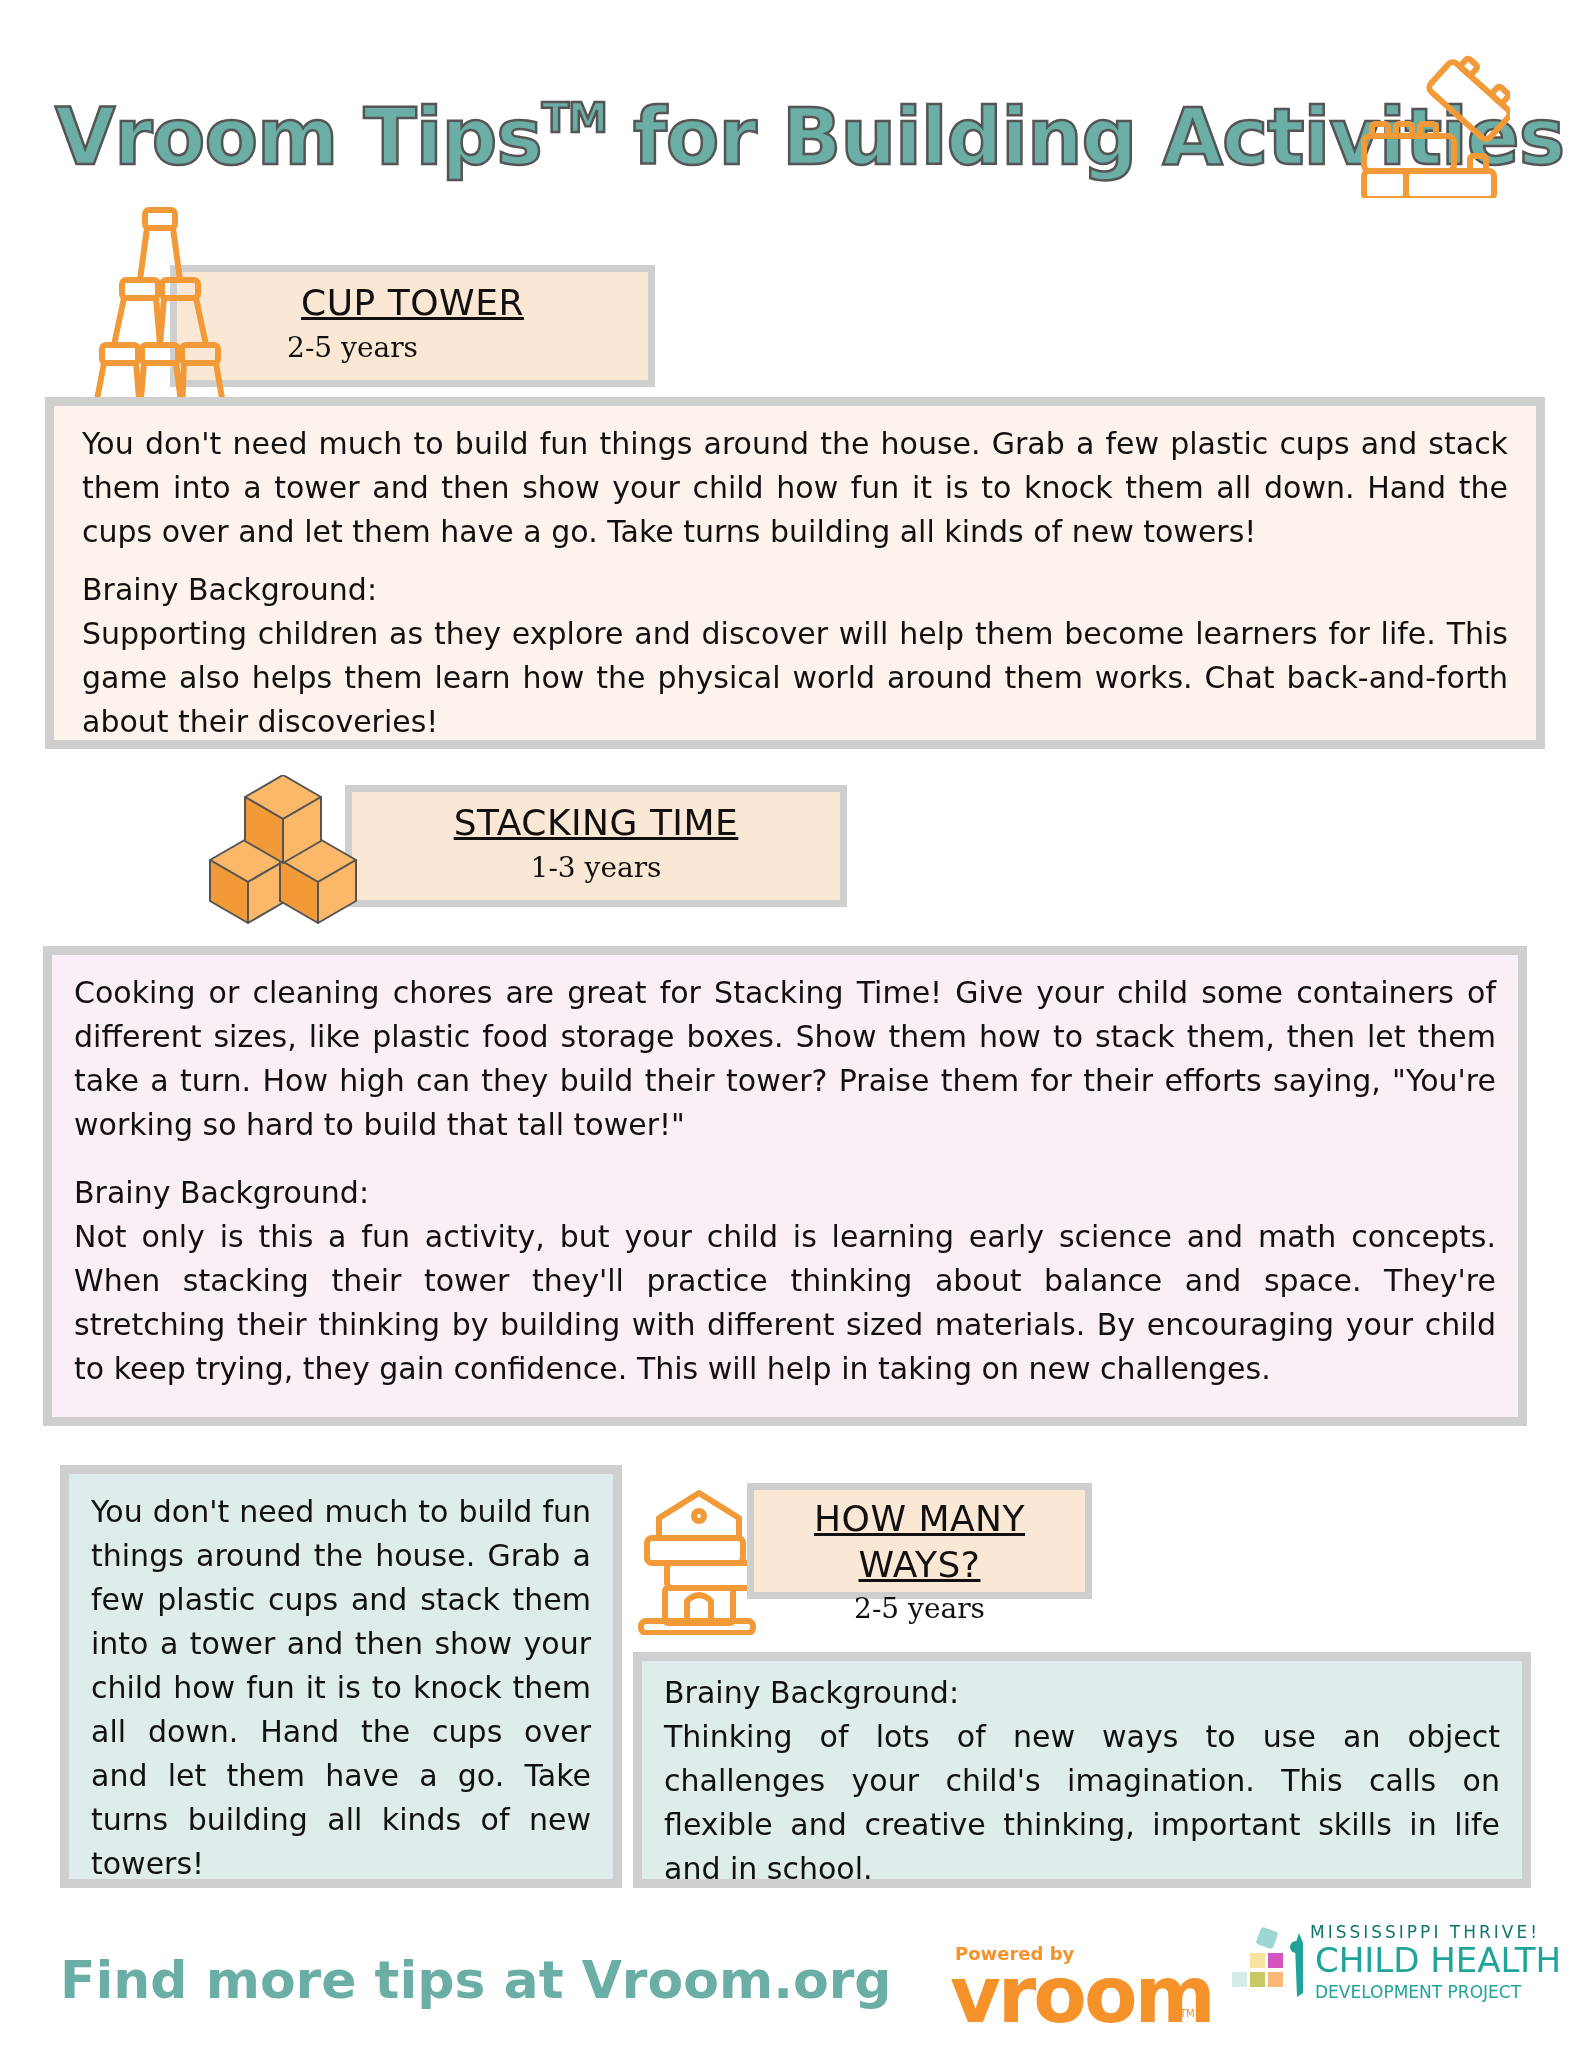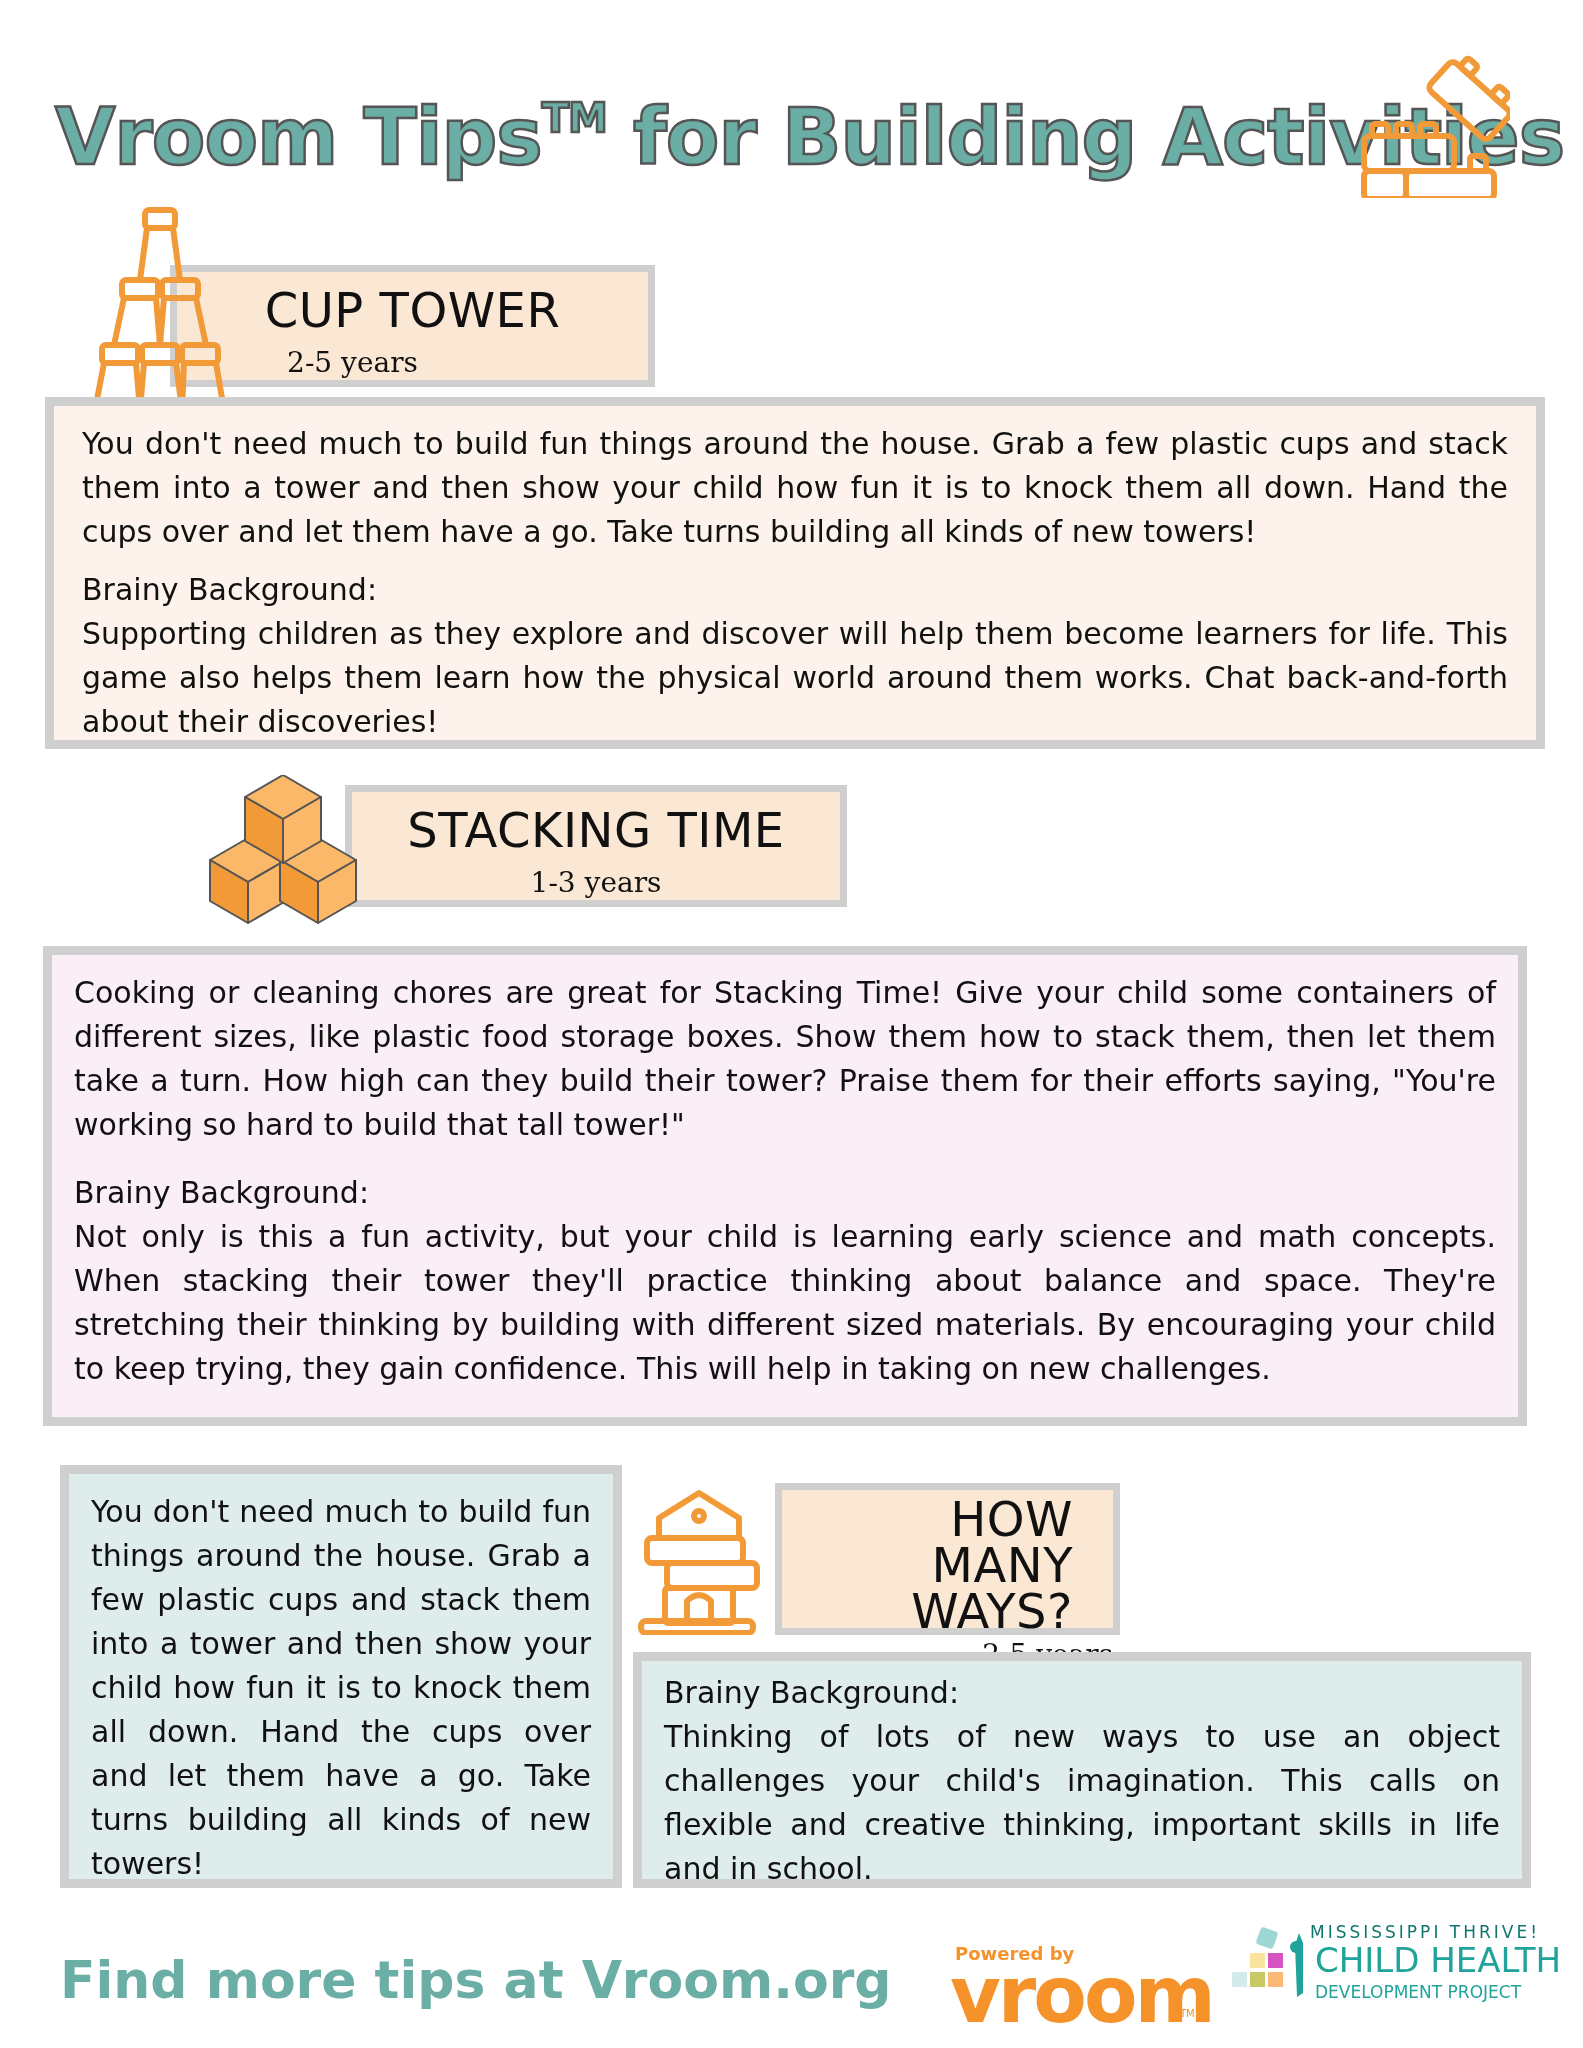--- a/index.html
+++ b/index.html
@@ -14,21 +14,21 @@
     font-family: "DejaVu Sans", sans-serif;
     white-space: nowrap;
     margin-top: 20px;
   }
   .title sup { font-size: 40px; vertical-align: 32px; }
 
   .tag {
     background: #fae7d4; border: 7px solid #cfcfcf; box-sizing: border-box;
     text-align: center; color: #111;
   }
-  .tag .name { font-family: "DejaVu Sans", sans-serif; font-size: 48px; font-weight: normal; letter-spacing: 0.5px; }
+  .tag .name { font-family: "DejaVu Sans", sans-serif; font-size: 36px; font-weight: normal; letter-spacing: 0.5px; text-decoration: underline; }
   .tag .age { font-family: "DejaVu Serif", serif; font-size: 28px; margin-top: 8px; }
 
   .card { border: 9px solid #cfcfcf; box-sizing: border-box; font-size: 30px; line-height: 44px;
           text-align: justify; padding: 16px 22px; }
   .card p { margin: 0; }
   .card .gap { height: 14px; }
   .peach { background: #fdf3ec; }
   .pink  { background: #faeef7; }
   .teal  { background: #deeceb; }
 
@@ -115,21 +115,21 @@
 </div>
 <svg class="abs" style="left:637px;top:1483px" width="125" height="152" viewBox="0 0 125 152" fill="none" stroke="#f29a38" stroke-width="6" stroke-linejoin="round">
   <path d="M22 35 L62 10 L102 35 L102 55 L22 55 Z"></path>
     <circle cx="62" cy="33" r="5"></circle>
   <rect x="10" y="55" width="96" height="25" rx="5"></rect>
   <rect x="30" y="80" width="90" height="25" rx="5"></rect>
   <rect x="28" y="105" width="68" height="35" rx="3"></rect>
   <path d="M50 140 L50 118 Q62 106 74 118 L74 140"></path>
   <rect x="4" y="138" width="112" height="12" rx="5"></rect>
 </svg>
-<div class="abs tag" style="left:775px;top:1483px;width:345px;height:152px;padding-top:6px;text-align:right;">
+<div class="abs tag" style="left:747px;top:1483px;width:345px;height:116px;padding-top:6px;">
   <div class="name" style="line-height:46px;padding:0 40px;">HOW MANY WAYS?</div>
   <div class="age" style="margin-top:4px">2-5 years</div>
 </div>
 <div class="abs card teal" style="left:633px;top:1652px;width:898px;height:236px;padding-top:10px;">
   <p>Brainy Background:</p>
   <p>Thinking of lots of new ways to use an object challenges your child's imagination. This calls on flexible and creative thinking, important skills in life and in school.</p>
 </div>
 
 <div class="abs footer-link">Find more tips at Vroom.org</div>
 <div class="abs powered">Powered by</div>

